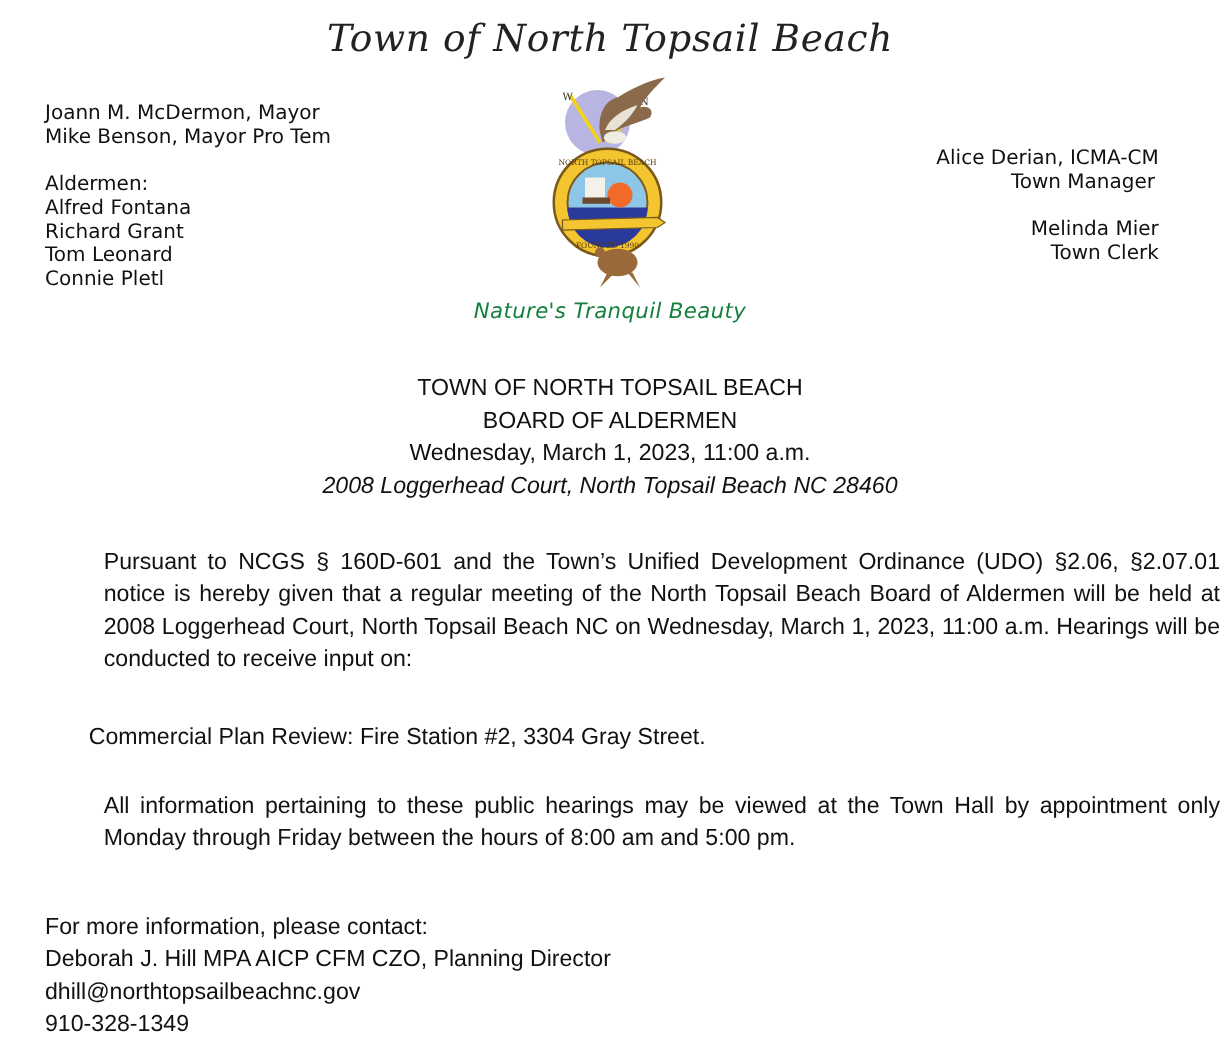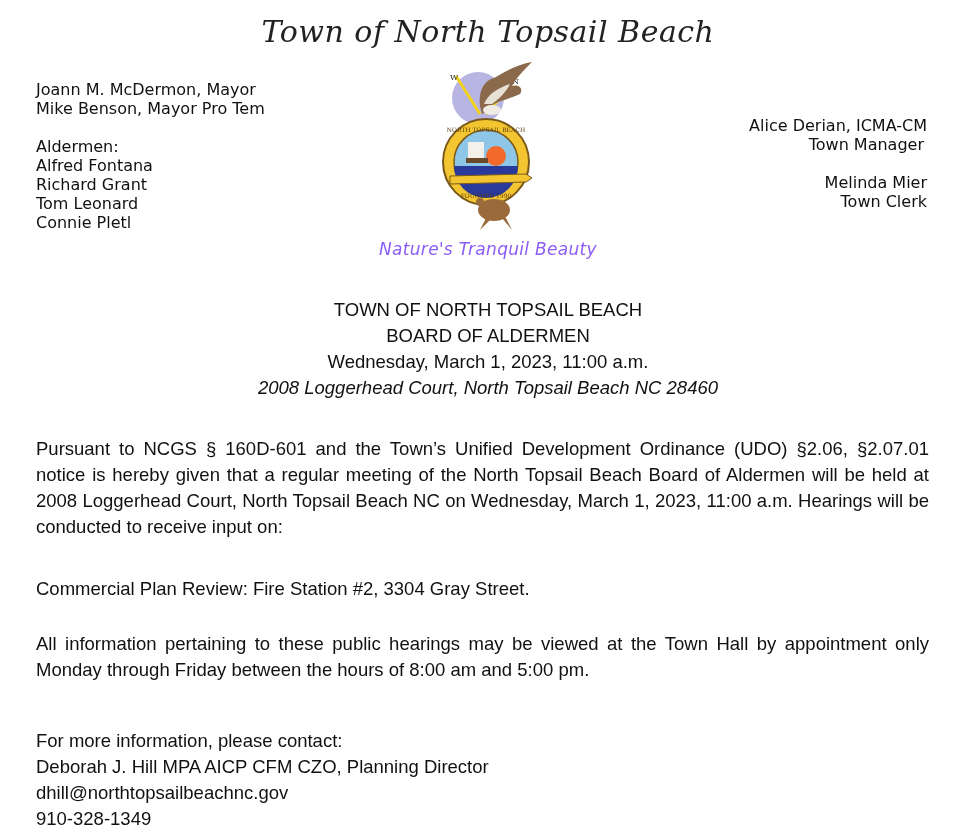--- a/index.html
+++ b/index.html
@@ -9,35 +9,35 @@
     font-family: "DejaVu Serif", serif; font-style: italic; font-size: 30px;
     letter-spacing: 0.5px; color: #222; font-weight: normal;
   }
   .side-block { position: absolute; font-family: "DejaVu Sans", sans-serif; font-size: 16px; line-height: 19px; color: #111; }
   .left-block { left: 36px; top: 80px; }
   .right-block { right: 49px; top: 80px; text-align: right; margin-top: 36px; }
   .side-block .gap { height: 19px; }
   .seal { position: absolute; left: 428px; top: 58px; width: 124px; height: 180px; }
   .tagline {
     position: absolute; left: 0; right: 0; top: 239px; text-align: center;
-    font-family: "DejaVu Sans", sans-serif; font-style: italic; font-size: 17px; color: #8b5cf6;
+    font-family: "DejaVu Sans", sans-serif; font-style: italic; font-size: 17px; color: #15803d;
     letter-spacing: 0.3px;
   }
   .notice-header {
     position: absolute; left: 0; right: 0; top: 297px; text-align: center;
     font-family: "Liberation Sans", sans-serif; font-size: 18.5px; line-height: 26px; color: #111;
   }
   .notice-header .italic { font-style: italic; }
   .body-text {
     position: absolute; left: 36px; width: 893px;
     font-family: "Liberation Sans", sans-serif; font-size: 18.5px; line-height: 26px; color: #111;
   }
-  .justified { text-align: justify; }
+  .justified { text-align: justify; margin-left: 47px; }
   .p1 { top: 436px; }
-  .p2 { top: 576px; }
+  .p2 { top: 576px; margin-left: 35px; }
   .p3 { top: 631px; }
   .p4 { top: 716px; margin-top: 12px; }
 </style>
 </head>
 <body>
 
 <div class="letterhead-title">Town of North Topsail Beach</div>
 
 <div class="side-block left-block">
   <div>Joann M. McDermon, Mayor</div>

